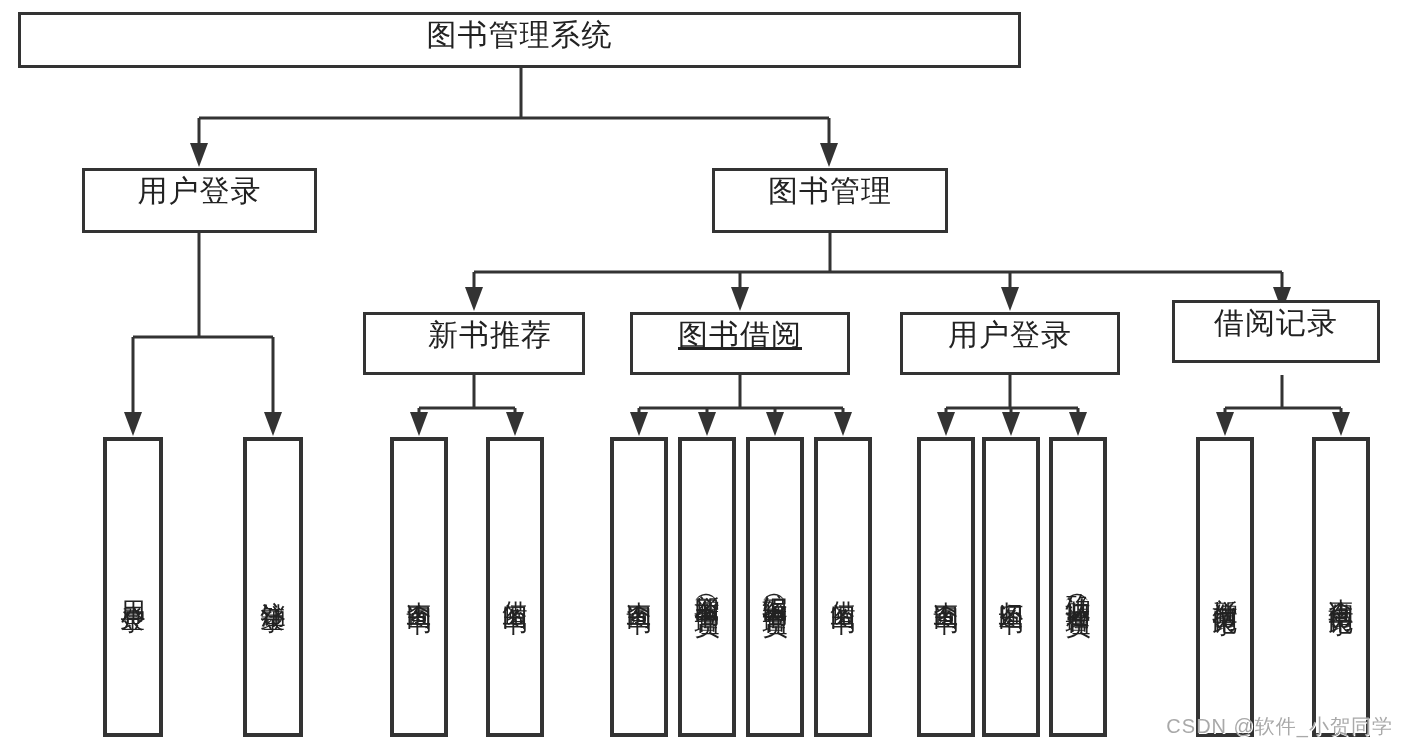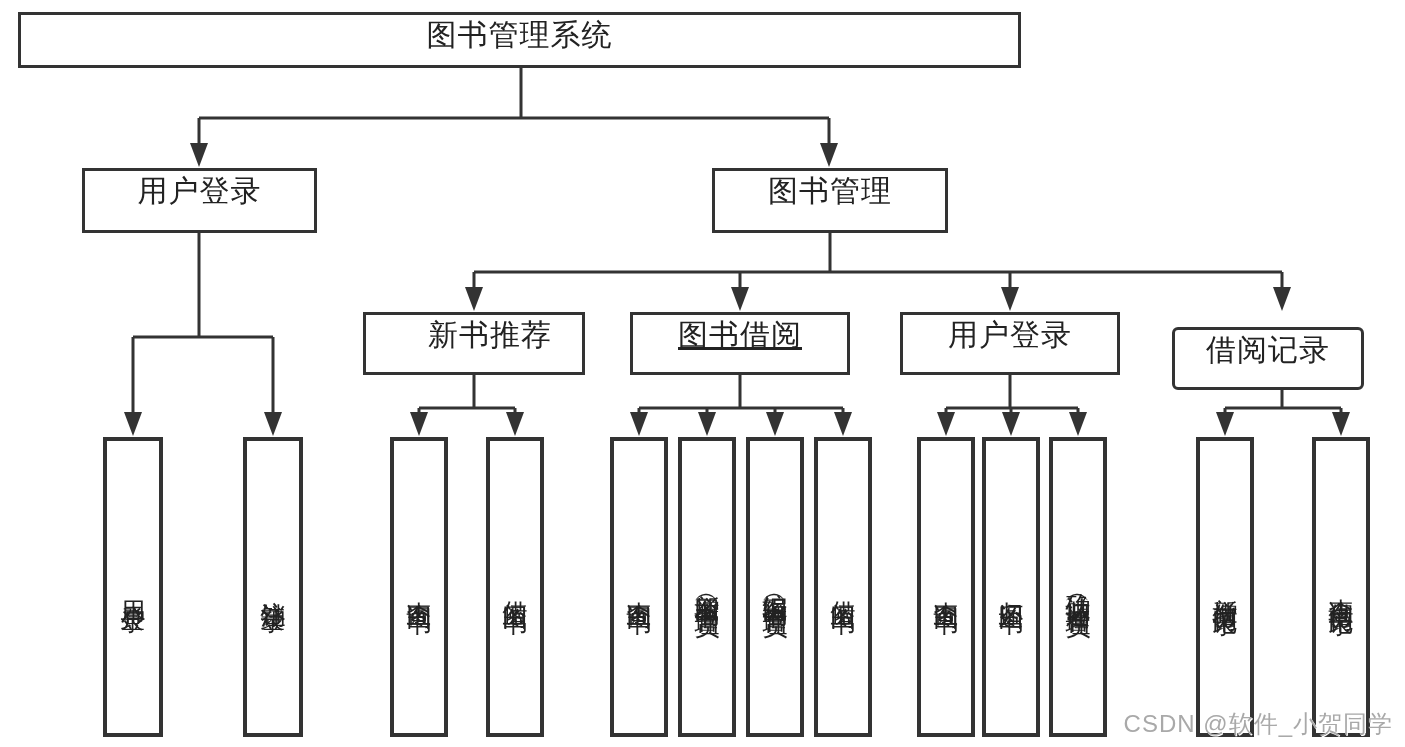--- a/index.html
+++ b/index.html
@@ -40,21 +40,21 @@
     writing-mode:vertical-rl;
     text-orientation:mixed;
     font-size:25px;
     letter-spacing:3px;
     line-height:1;
     white-space:nowrap;
   }
   .watermark{
     position:absolute;
     right:12px;bottom:7px;
-    font-size:24px;
+    font-size:20px;
     color:var(--wm);
     text-shadow:1px 1px 0 #ffffff;
     letter-spacing:1px;
   }
 </style>
 </head>
 <body>
 
 <div class="stage">
 
@@ -111,21 +111,21 @@
 
   <div class="node" style="left:363px;top:312px;width:222px;height:63px;padding-left:32px;">
     <span>新书推荐</span>
   </div>
   <div class="node" style="left:630px;top:312px;width:220px;height:63px;text-decoration:underline;">
     <span>图书借阅</span>
   </div>
   <div class="node" style="left:900px;top:312px;width:220px;height:63px;">
     <span>用户登录</span>
   </div>
-  <div class="node" style="left:1172px;top:327px;width:192px;height:63px;border-radius:6px;">
+  <div class="node" style="left:1172px;top:300px;width:208px;height:63px;">
     <span>借阅记录</span>
   </div>
 
   <div class="leaf" style="left:103px;width:60px;">
     <span>用户登录</span>
   </div>
   <div class="leaf" style="left:243px;width:60px;">
     <span>注销登录</span>
   </div>
 

